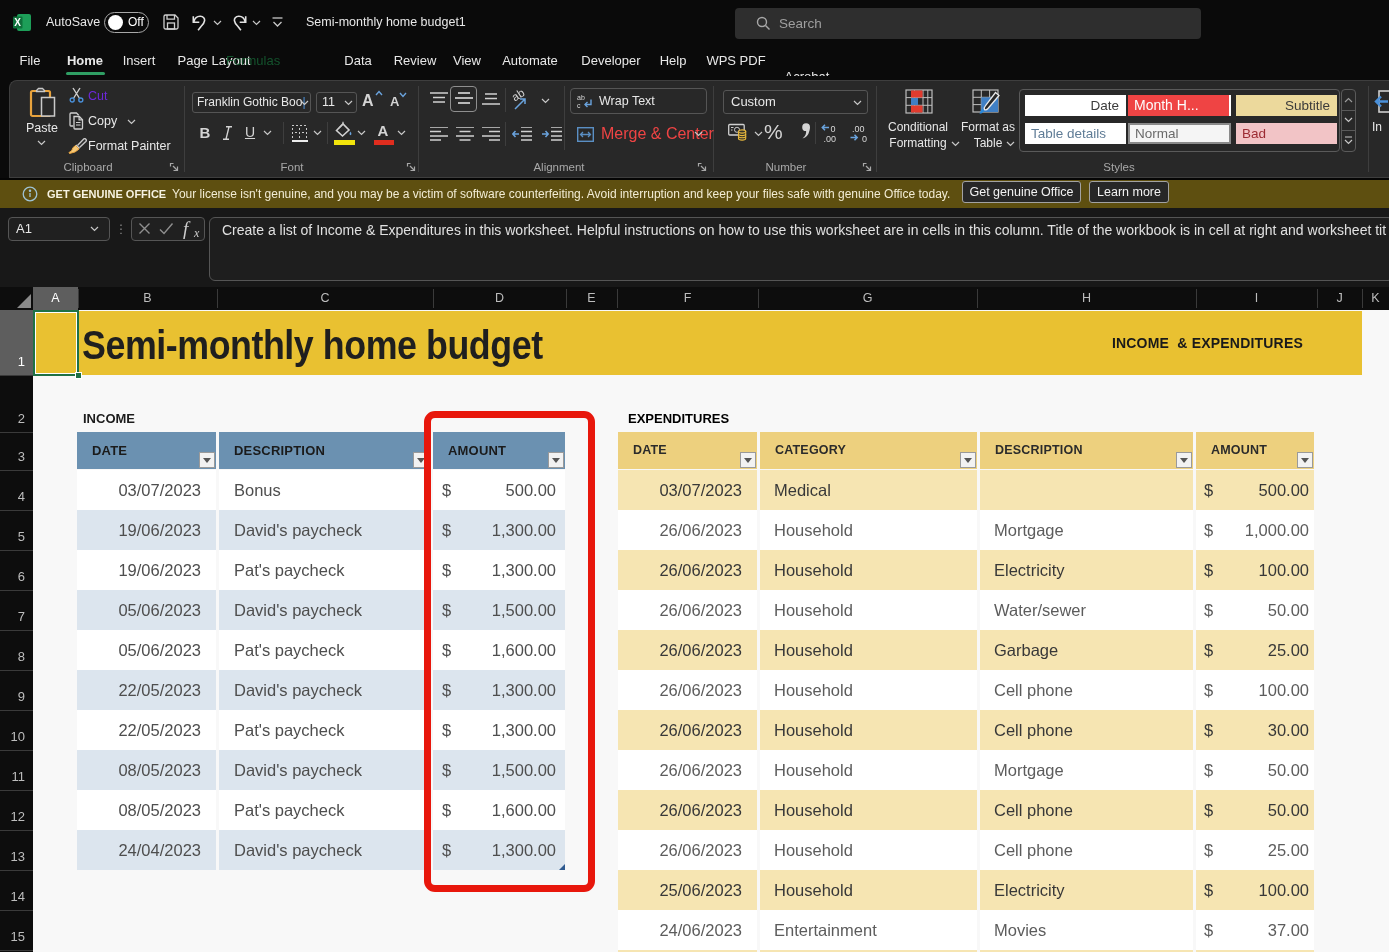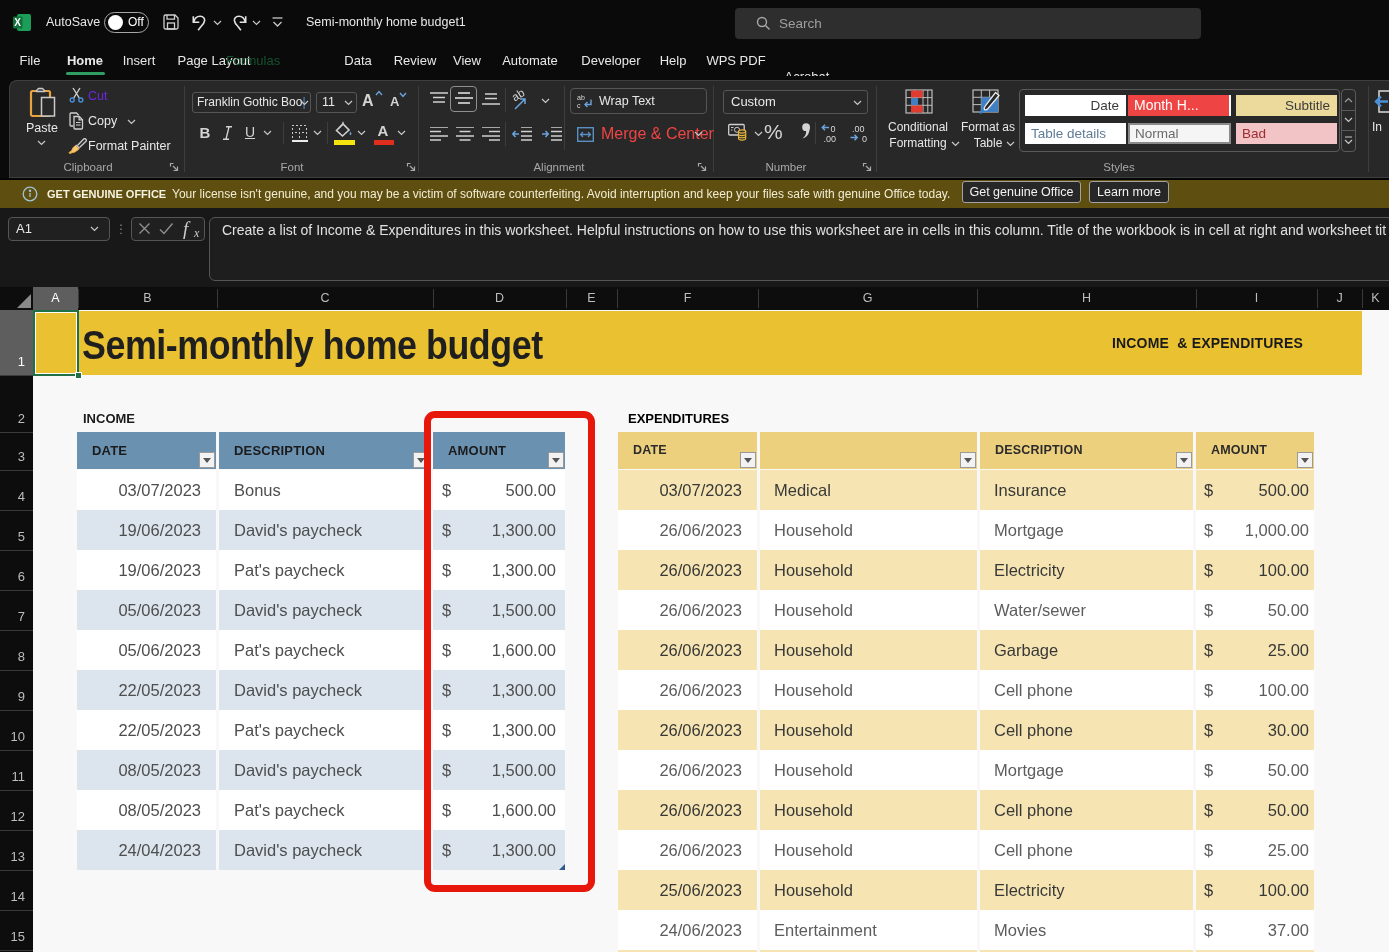--- a/index.html
+++ b/index.html
@@ -505,37 +505,37 @@
 <div style="position:absolute;left:77px;top:830px;width:124px;height:40px;color:#4e4e4e;font-size:16.5px;line-height:40px;text-align:right;">24/04/2023</div>
 <div style="position:absolute;left:234px;top:830px;width:196px;height:40px;color:#4e4e4e;font-size:16.5px;line-height:40px;">David's paycheck</div>
 <div style="position:absolute;left:442px;top:830px;width:20px;height:40px;color:#4e4e4e;font-size:16.5px;line-height:40px;">$</div>
 <div style="position:absolute;left:433px;top:830px;width:123px;height:40px;color:#4e4e4e;font-size:16.5px;line-height:40px;text-align:right;">1,300.00</div>
 <div style="position:absolute;left:559px;top:864px;width:0;height:0;border-left:6px solid transparent;border-bottom:6px solid #2f5a8f;"></div>
 <div style="position:absolute;left:618px;top:432px;width:139px;height:37px;background:#edd07e;"></div>
 <div style="position:absolute;left:633px;top:432px;width:124px;height:37px;color:#2b2b2b;font-size:12.5px;font-weight:bold;line-height:37px;letter-spacing:0.2px;">DATE</div>
 <div style="position:absolute;left:740px;top:452px;width:16px;height:16px;background:#f2f2f2;border:1px solid #9a9a9a;"></div>
 <div style="position:absolute;left:744px;top:458px;width:0;height:0;border-left:4px solid transparent;border-right:4px solid transparent;border-top:5px solid #555;"></div>
 <div style="position:absolute;left:760px;top:432px;width:217px;height:37px;background:#edd07e;"></div>
+<div style="position:absolute;left:775px;top:432px;width:202px;height:37px;color:#2b2b2b;font-size:12.5px;font-weight:bold;line-height:37px;letter-spacing:0.2px;">CATEGORY</div>
 <div style="position:absolute;left:960px;top:452px;width:16px;height:16px;background:#f2f2f2;border:1px solid #9a9a9a;"></div>
 <div style="position:absolute;left:964px;top:458px;width:0;height:0;border-left:4px solid transparent;border-right:4px solid transparent;border-top:5px solid #555;"></div>
 <div style="position:absolute;left:980px;top:432px;width:213px;height:37px;background:#edd07e;"></div>
 <div style="position:absolute;left:995px;top:432px;width:198px;height:37px;color:#2b2b2b;font-size:12.5px;font-weight:bold;line-height:37px;letter-spacing:0.2px;">DESCRIPTION</div>
 <div style="position:absolute;left:1176px;top:452px;width:16px;height:16px;background:#f2f2f2;border:1px solid #9a9a9a;"></div>
 <div style="position:absolute;left:1180px;top:458px;width:0;height:0;border-left:4px solid transparent;border-right:4px solid transparent;border-top:5px solid #555;"></div>
 <div style="position:absolute;left:1196px;top:432px;width:118px;height:37px;background:#edd07e;"></div>
 <div style="position:absolute;left:1211px;top:432px;width:103px;height:37px;color:#2b2b2b;font-size:12.5px;font-weight:bold;line-height:37px;letter-spacing:0.2px;">AMOUNT</div>
 <div style="position:absolute;left:1297px;top:452px;width:16px;height:16px;background:#f2f2f2;border:1px solid #9a9a9a;"></div>
 <div style="position:absolute;left:1301px;top:458px;width:0;height:0;border-left:4px solid transparent;border-right:4px solid transparent;border-top:5px solid #555;"></div>
 <div style="position:absolute;left:618px;top:470px;width:139px;height:40px;background:#f6e5b2;"></div>
 <div style="position:absolute;left:760px;top:470px;width:217px;height:40px;background:#f6e5b2;"></div>
 <div style="position:absolute;left:980px;top:470px;width:213px;height:40px;background:#f6e5b2;"></div>
 <div style="position:absolute;left:1196px;top:470px;width:118px;height:40px;background:#f6e5b2;"></div>
 <div style="position:absolute;left:618px;top:470px;width:124px;height:40px;color:#383838;font-size:16.5px;line-height:40px;text-align:right;">03/07/2023</div>
 <div style="position:absolute;left:774px;top:470px;width:203px;height:40px;color:#383838;font-size:16.5px;line-height:40px;">Medical</div>
-<div style="position:absolute;left:994px;top:470px;width:199px;height:40px;color:#383838;font-size:16.5px;line-height:40px;">Insurance</div>
 <div style="position:absolute;left:1204px;top:470px;width:20px;height:40px;color:#383838;font-size:16.5px;line-height:40px;">$</div>
 <div style="position:absolute;left:1196px;top:470px;width:113px;height:40px;color:#383838;font-size:16.5px;line-height:40px;text-align:right;">500.00</div>
 <div style="position:absolute;left:618px;top:510px;width:139px;height:40px;background:#ffffff;"></div>
 <div style="position:absolute;left:760px;top:510px;width:217px;height:40px;background:#ffffff;"></div>
 <div style="position:absolute;left:980px;top:510px;width:213px;height:40px;background:#ffffff;"></div>
 <div style="position:absolute;left:1196px;top:510px;width:118px;height:40px;background:#ffffff;"></div>
 <div style="position:absolute;left:618px;top:510px;width:124px;height:40px;color:#5c5c5c;font-size:16.5px;line-height:40px;text-align:right;">26/06/2023</div>
 <div style="position:absolute;left:774px;top:510px;width:203px;height:40px;color:#5c5c5c;font-size:16.5px;line-height:40px;">Household</div>
 <div style="position:absolute;left:994px;top:510px;width:199px;height:40px;color:#5c5c5c;font-size:16.5px;line-height:40px;">Mortgage</div>
 <div style="position:absolute;left:1204px;top:510px;width:20px;height:40px;color:#5c5c5c;font-size:16.5px;line-height:40px;">$</div>

